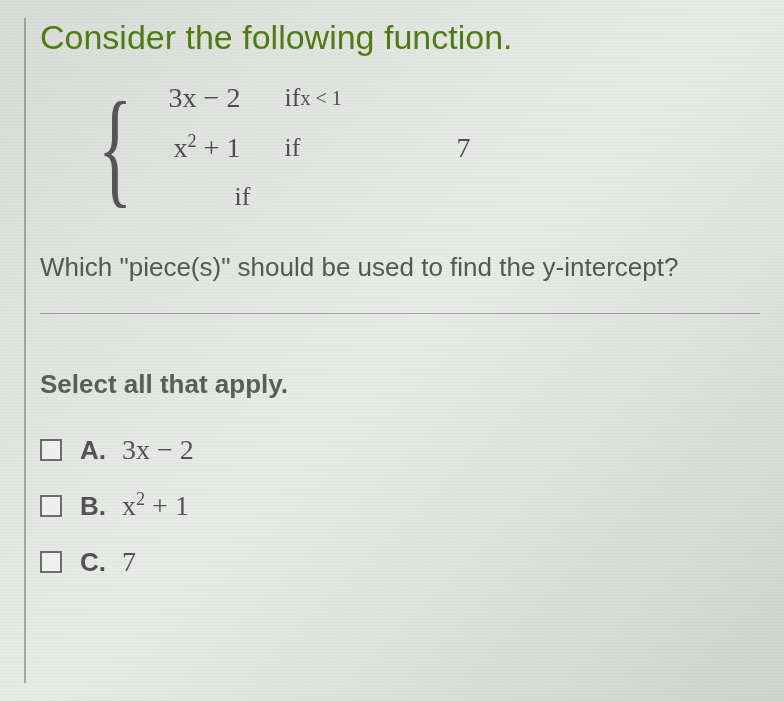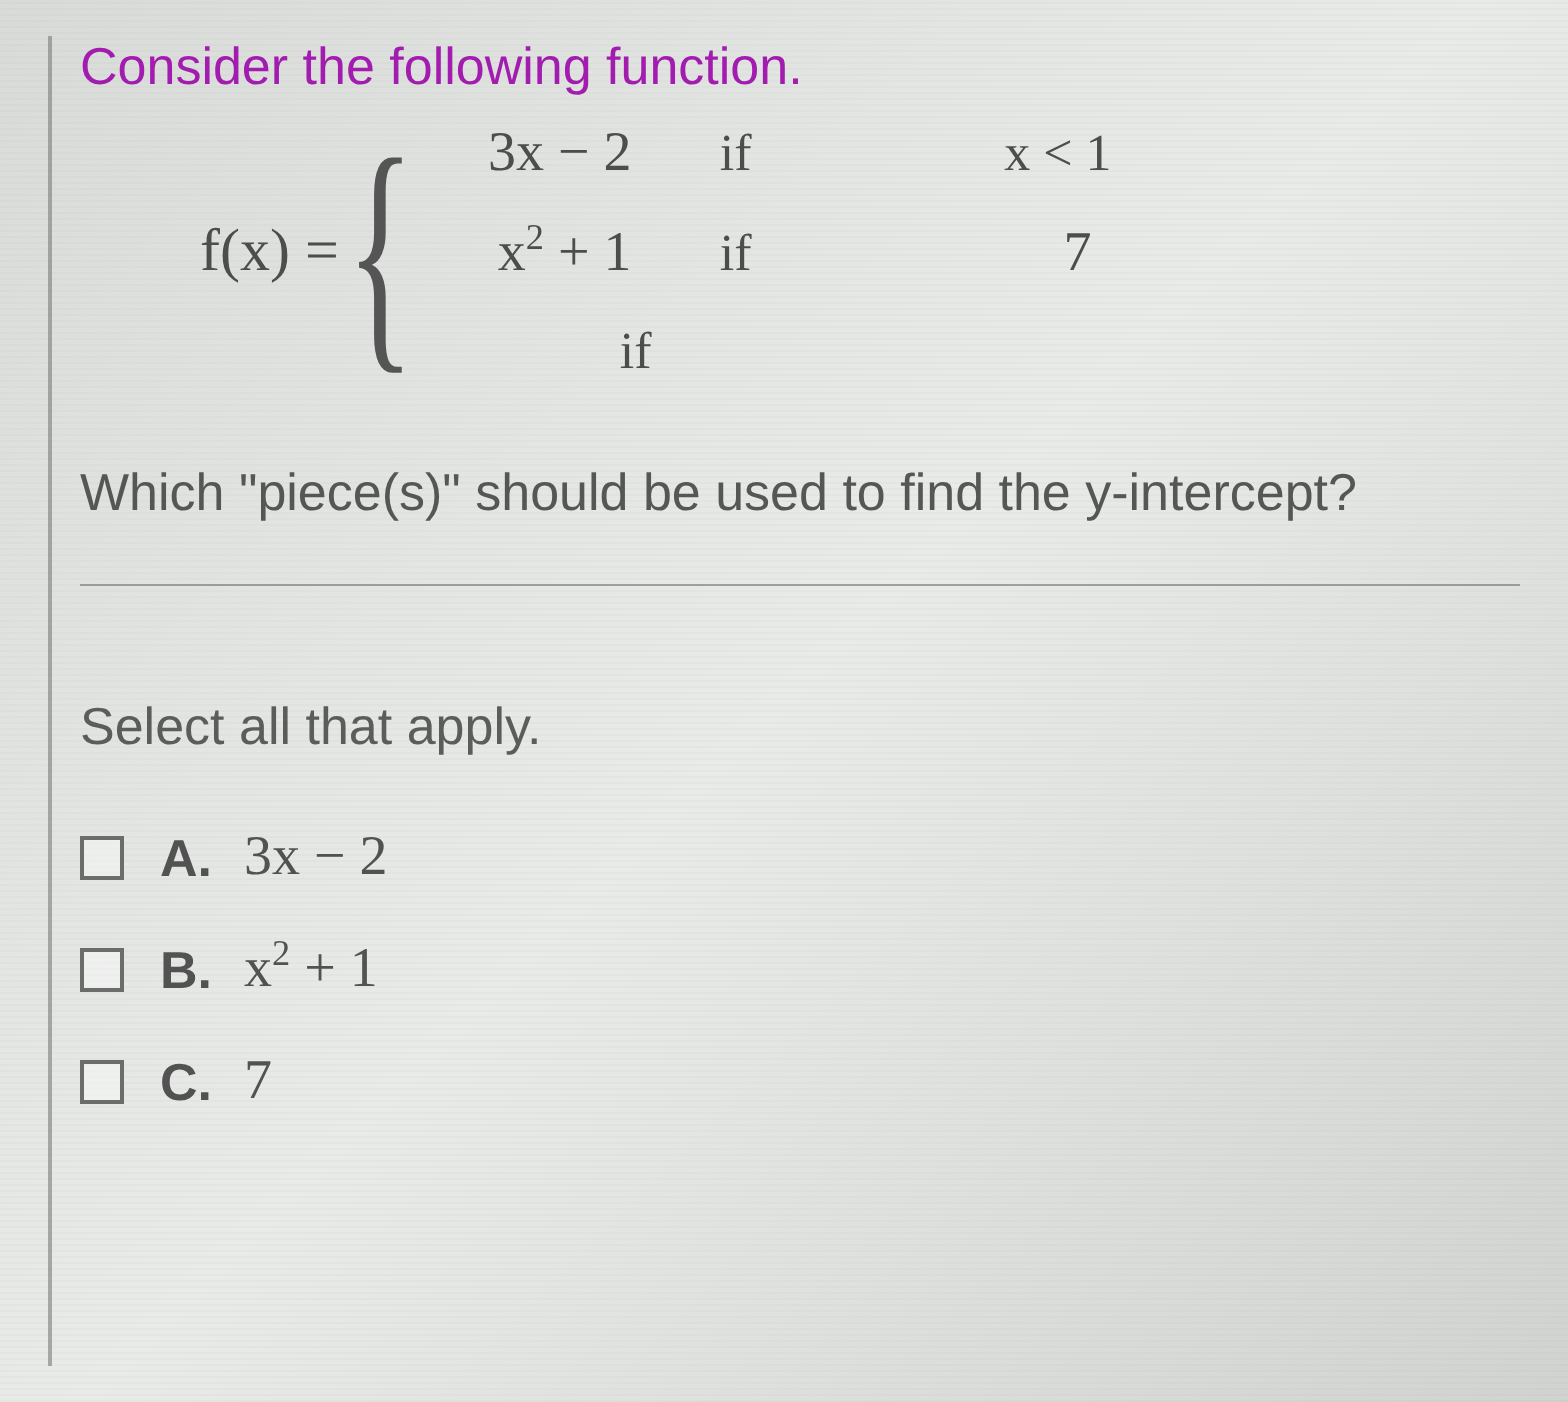--- a/index.html
+++ b/index.html
@@ -24,23 +24,23 @@
       background: repeating-linear-gradient(0deg, rgba(0,0,0,0.02) 0px, rgba(0,0,0,0.02) 1px, transparent 1px, transparent 3px);
       pointer-events: none;
     }
     .container {
       position: relative;
       border-left: 2px solid rgba(120,125,120,0.6);
       padding-left: 14px;
       height: 100%;
     }
     .intro {
-      font-size: 26px;
-      color: #a21caf;
-      margin-bottom: 12px;
+      font-size: 34px;
+      color: #4d7c0f;
+      margin-bottom: 25px;
     }
     .fx-block {
       display: flex;
       align-items: center;
       justify-content: flex-start;
       margin-left: 60px;
       margin-bottom: 40px;
       font-family: "Times New Roman", serif;
       color: #4d4d4d;
     }
@@ -59,40 +59,41 @@
     }
     .cases {
       display: grid;
       grid-template-columns: 120px 50px 180px;
       row-gap: 18px;
       align-items: center;
       font-size: 28px;
     }
     .cases .expr { text-align: right; padding-right: 10px; }
     .cases .ifkw { text-align: right; font-size: 26px; }
-    .cases .cond { text-align: right; font-size: 26px; }
+    .cases .cond { text-align: left; font-size: 20px; }
     .sup {
       font-size: 0.65em;
       vertical-align: super;
       line-height: 0;
     }
     .question {
       font-size: 26px;
       color: #545754;
       margin-bottom: 30px;
     }
     .hr {
       border: none;
       border-top: 1px solid rgba(90,90,90,0.5);
       margin-bottom: 55px;
     }
     .select-instruction {
       font-size: 26px;
       color: #5a5d5a;
       margin-bottom: 34px;
+      font-weight: bold;
     }
     .option {
       display: flex;
       align-items: center;
       margin-bottom: 24px;
       font-size: 26px;
       color: #525252;
     }
     .checkbox {
       width: 22px;
@@ -112,21 +113,20 @@
       font-size: 28px;
     }
   </style>
 </head>
 <body>
 
 <div class="container">
   <div class="intro">Consider the following function.</div>
 
   <div class="fx-block">
-    <span class="fx-label">f(x) =</span>
     <span class="brace">{</span>
     <div class="cases">
       <span class="expr">3x − 2</span>
       <span class="ifkw">if</span>
       <span class="cond">x &lt; 1</span>
 
       <span class="expr">x<span class="sup">2</span> + 1</span>
       <span class="ifkw">if</span>
 
       <span class="expr">7</span>

